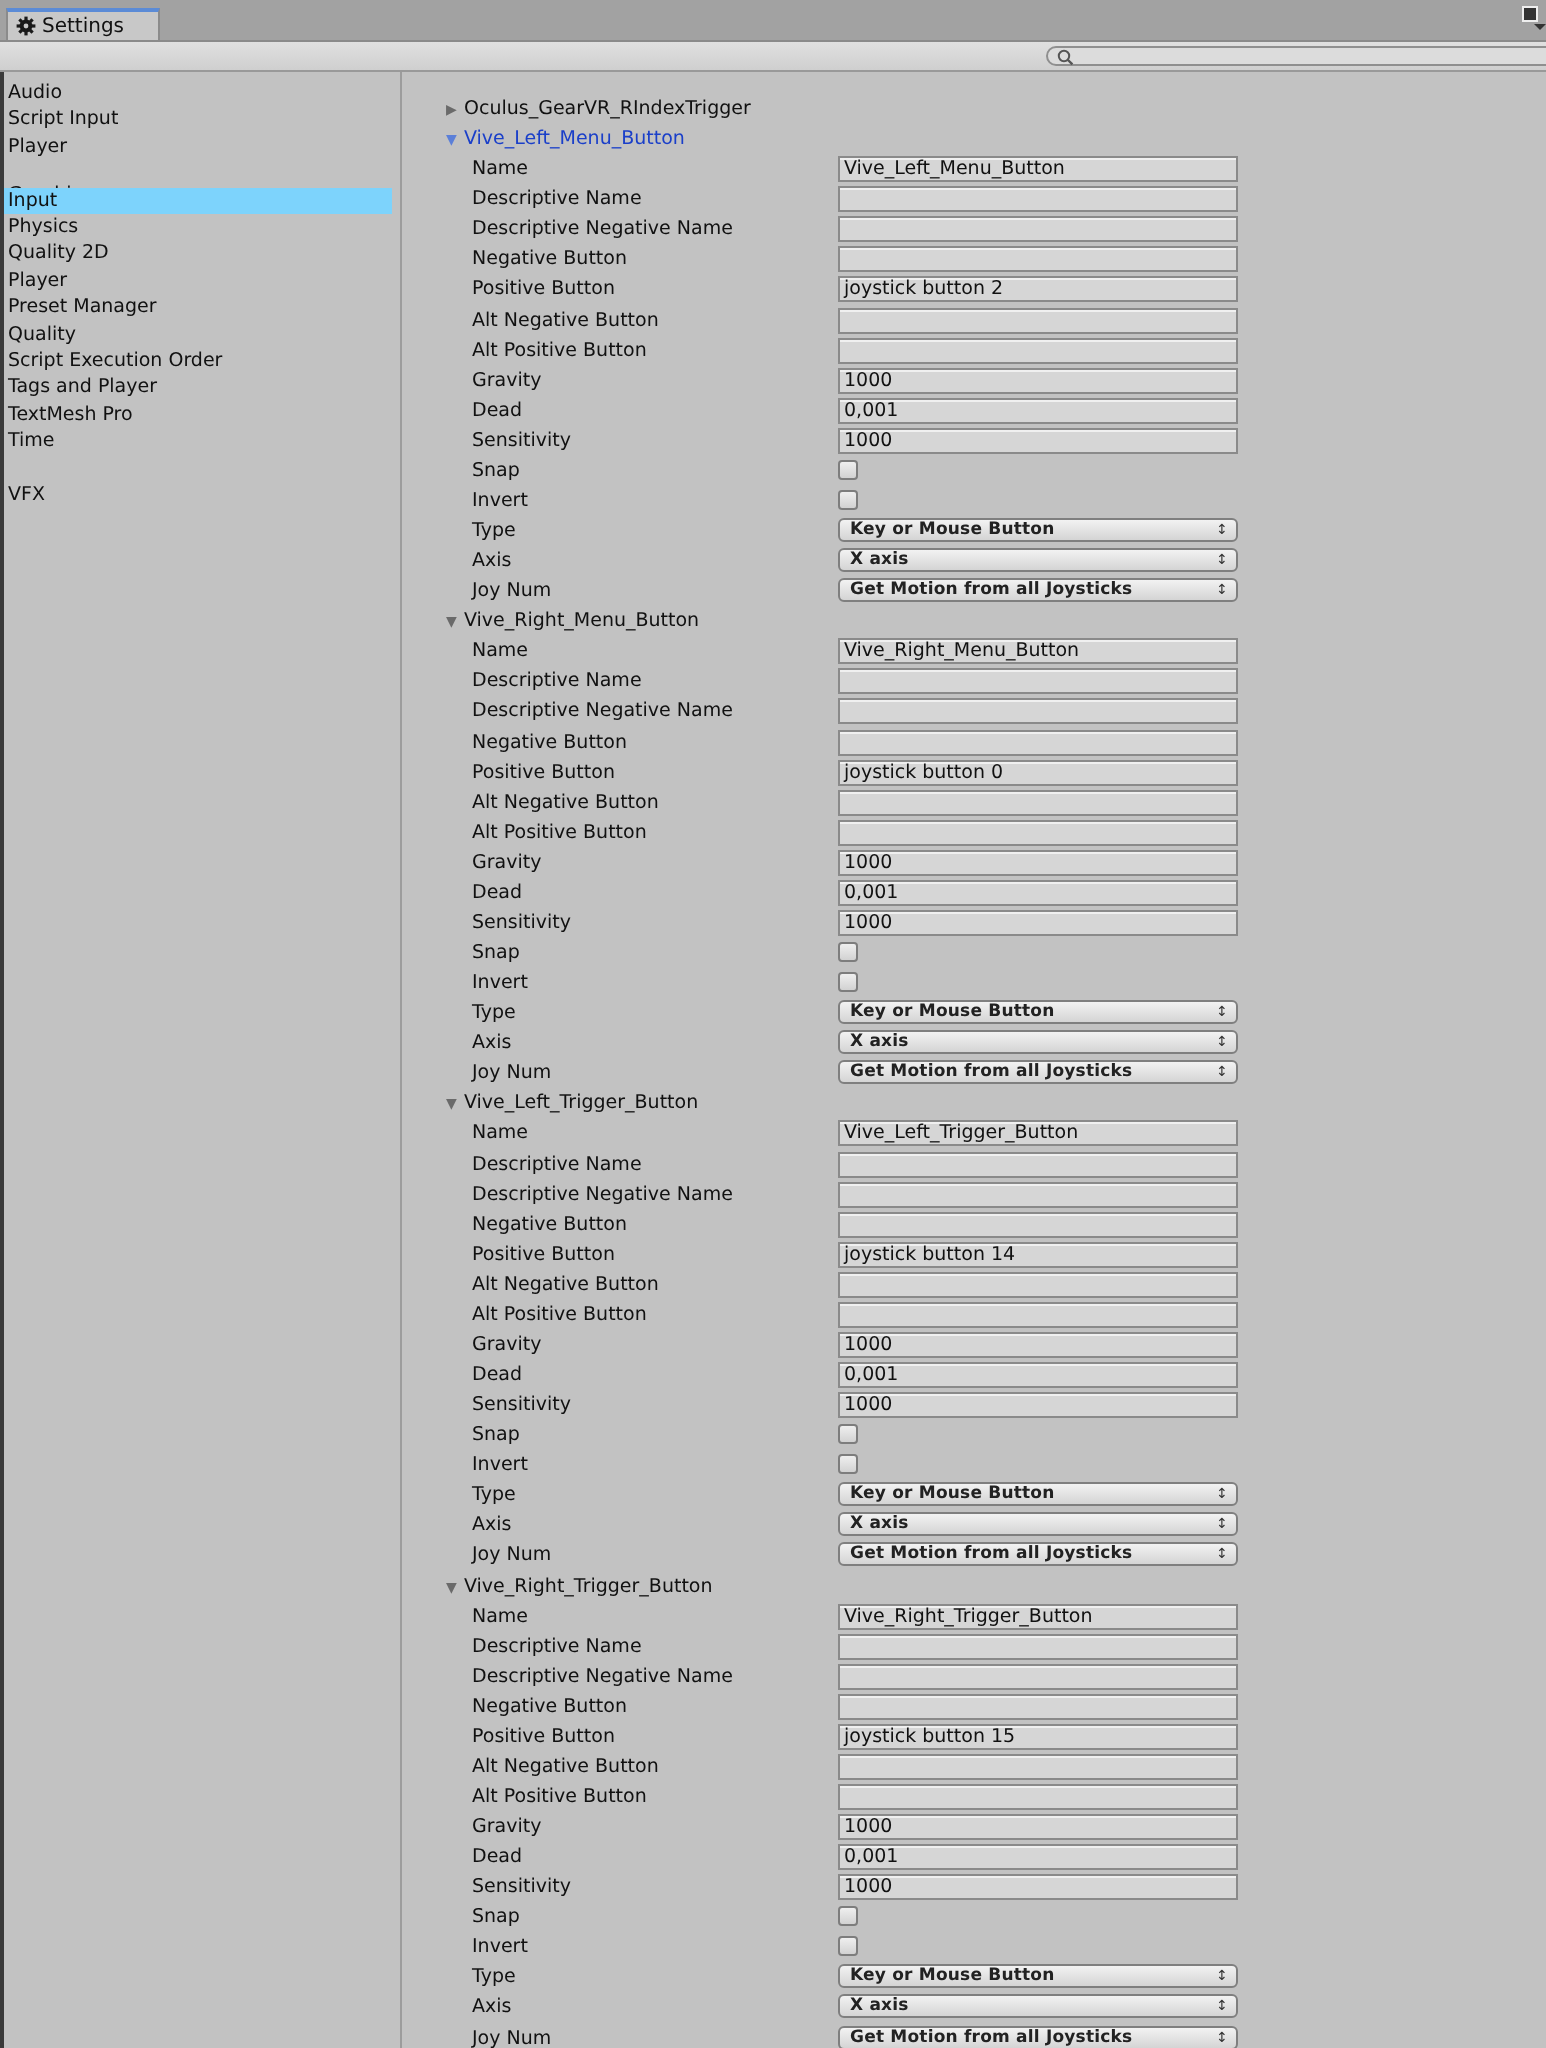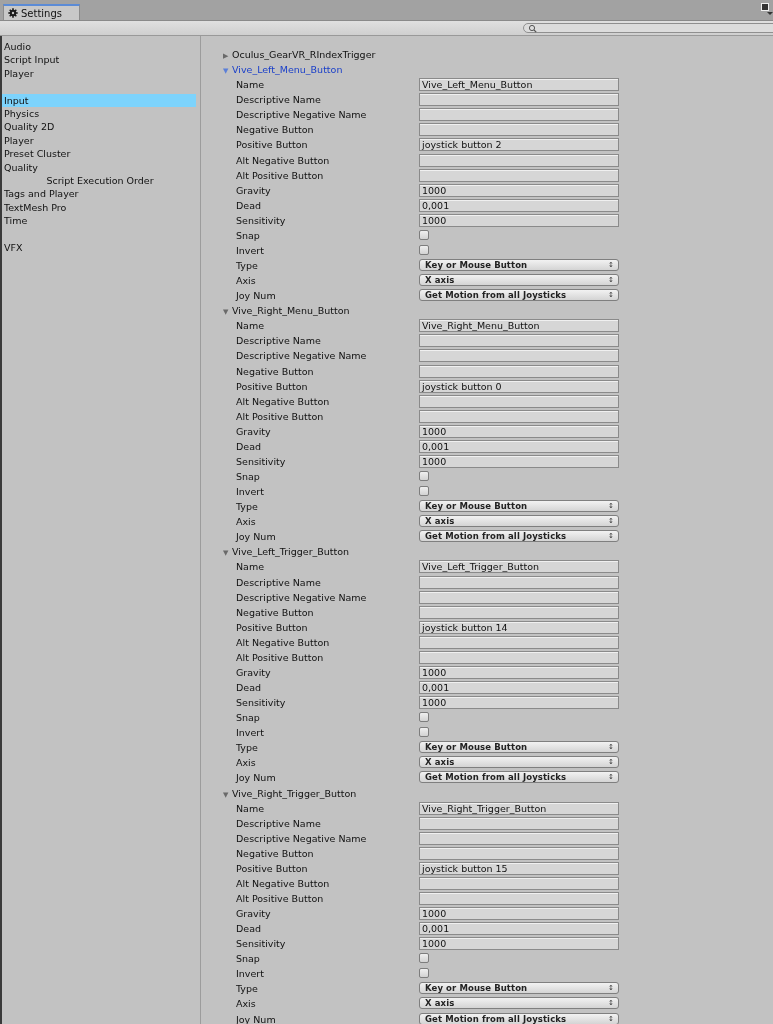--- a/index.html
+++ b/index.html
@@ -116,23 +116,23 @@
   <div class="edge"></div>
   <div id="side-list">
       <div class="side-item" style="top: 4px;">Audio</div>
       <div class="side-item" style="top: 17.4px;">Script Input</div>
       <div class="side-item" style="top: 30.8px;">Player</div>
       <div class="side-item" style="top: 55px;">Graphics</div>
       <div class="side-item selected" style="top: 57.6px;">Input</div>
       <div class="side-item" style="top: 71px;">Physics</div>
       <div class="side-item" style="top: 84.4px;">Quality 2D</div>
       <div class="side-item" style="top: 97.8px;">Player</div>
-      <div class="side-item" style="top: 111.2px;">Preset Cluster</div>
+      <div class="side-item" style="top: 111.2px;">Preset Manager</div>
       <div class="side-item" style="top: 124.6px;">Quality</div>
-      <div class="side-item" style="top: 138px; text-align: center;">Script Execution Order</div>
+      <div class="side-item" style="top: 138px;">Script Execution Order</div>
       <div class="side-item" style="top: 151.4px;">Tags and Player</div>
       <div class="side-item" style="top: 164.8px;">TextMesh Pro</div>
       <div class="side-item" style="top: 178.2px;">Time</div>
       <div class="side-item" style="top: 205px;">VFX</div>
     </div>
 </div>
 
 <div class="content">
   <div id="axes-list">
       <div class="row hdr" style="top: -7px; height: 8px; overflow: hidden; line-height: 0px;"><span class="tri">▶</span></div>

